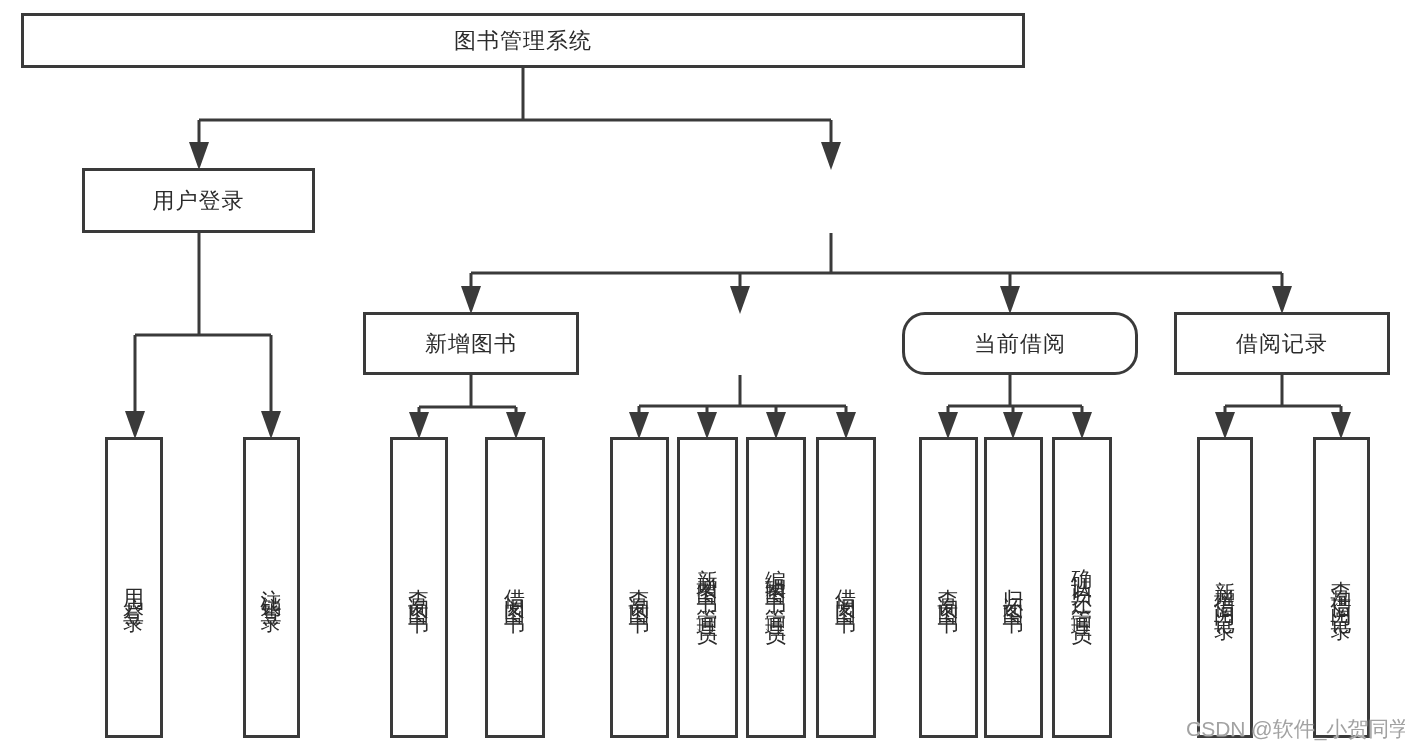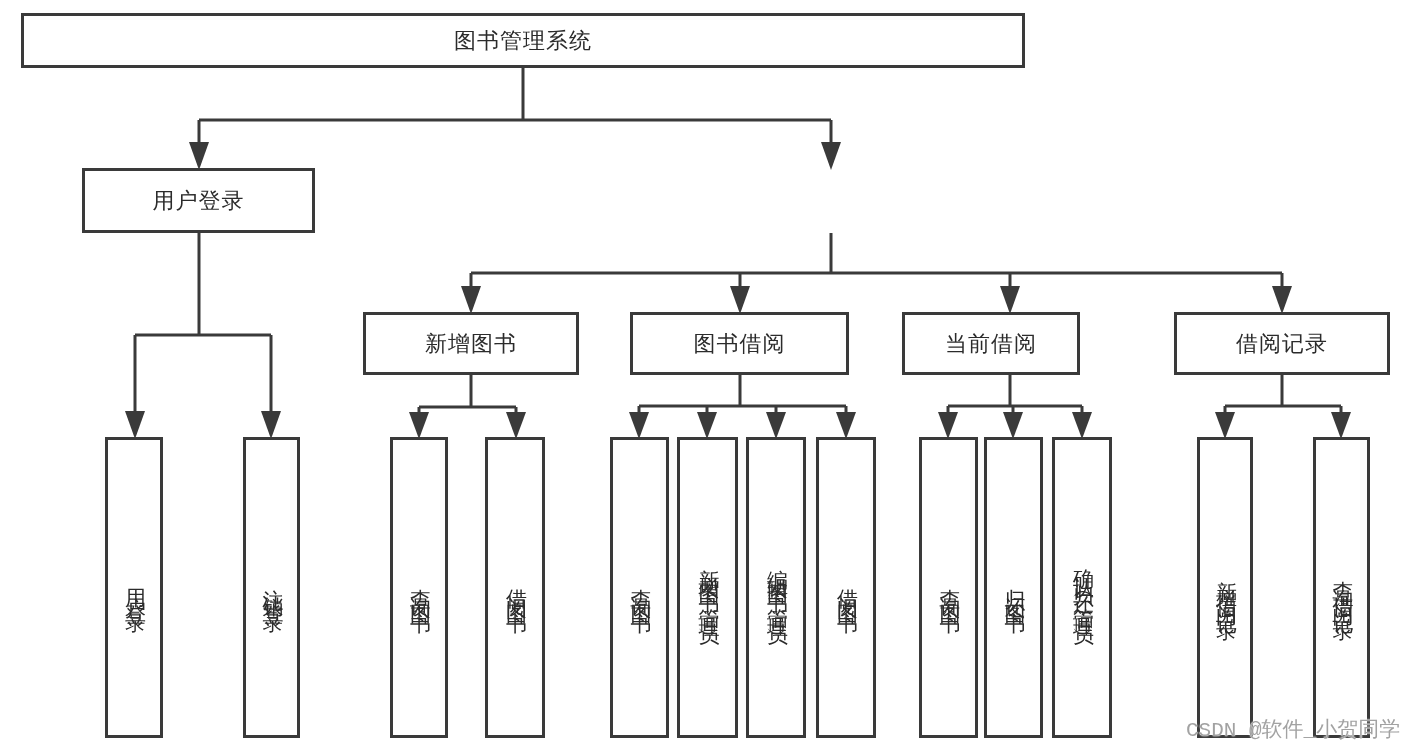--- a/index.html
+++ b/index.html
@@ -5,21 +5,21 @@
   html, body {
     margin: 0;
     padding: 0;
     background: #ffffff;
   }
   .canvas {
     position: relative;
     width: 1405px;
     height: 747px;
     background: #ffffff;
-    font-family: Liberation Mono, monospace;
+    font-family: Liberation Sans, sans-serif;
     overflow: hidden;
   }
   svg.connectors {
     position: absolute;
     left: 0;
     top: 0;
     width: 1405px;
     height: 747px;
   }
   svg.connectors path {
@@ -57,21 +57,21 @@
     line-height: 1;
     letter-spacing: 8px;
     color: #2b2b2b;
   }
   
   .p-login    { left: 82px;  width: 233px; }
   .p-bookmgmt { left: 712px; width: 235px; }
   
   .p-recommend { left: 363px;  width: 216px; }
   .p-borrow    { left: 630px;  width: 219px; }
-  .p-current   { left: 902px;  width: 178px; }
+  .p-current   { left: 902px;  width: 236px; border-radius: 23px; }
   .p-records   { left: 1174px; width: 216px; }
   
   .p-leaf1  { left: 105px;  width: 58px; }
   .p-leaf2  { left: 243px;  width: 57px; }
   .p-leaf3  { left: 390px;  width: 58px; }
   .p-leaf4  { left: 485px;  width: 60px; }
   .p-leaf5  { left: 610px;  width: 59px; }
   .p-leaf6  { left: 677px;  width: 61px; }
   .p-leaf7  { left: 746px;  width: 60px; }
   .p-leaf8  { left: 816px;  width: 60px; }
@@ -150,23 +150,20 @@
     <span class="hlabel">图书管理系统</span>
   </div>
 
   <div class="box l2 p-login">
     <span class="hlabel">用户登录</span>
   </div>
 
   <div class="box l3 p-recommend">
     <span class="hlabel">新增图书</span>
   </div>
-  <div class="box l3 p-borrow">
-    <span class="hlabel">图书借阅</span>
-  </div>
   <div class="box l3 p-current">
     <span class="hlabel">当前借阅</span>
   </div>
   <div class="box l3 p-records">
     <span class="hlabel">借阅记录</span>
   </div>
 
   <div class="box leaf p-leaf1">
     <span class="vtext">用户登录</span>
   </div>

